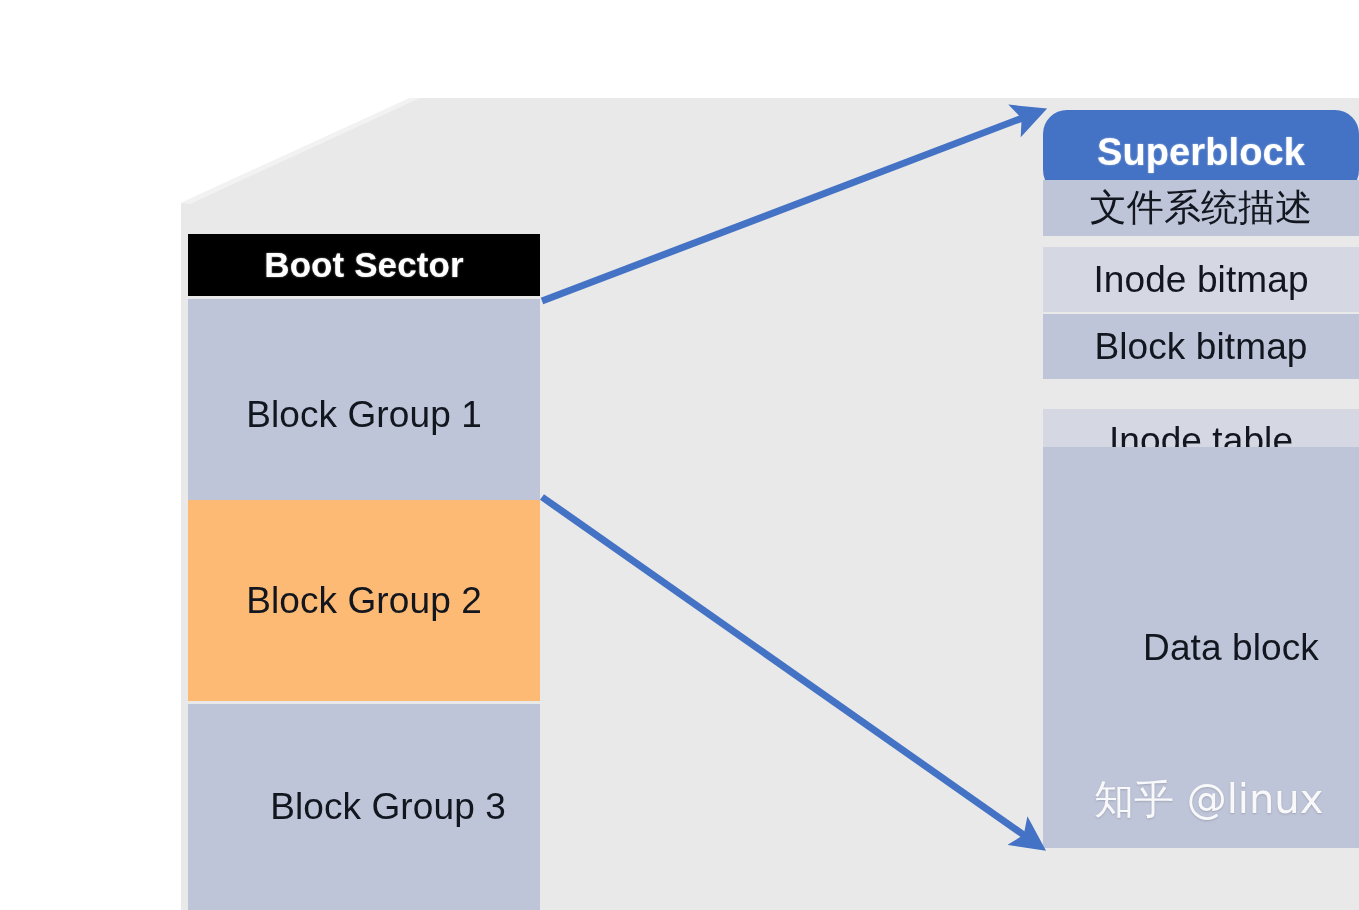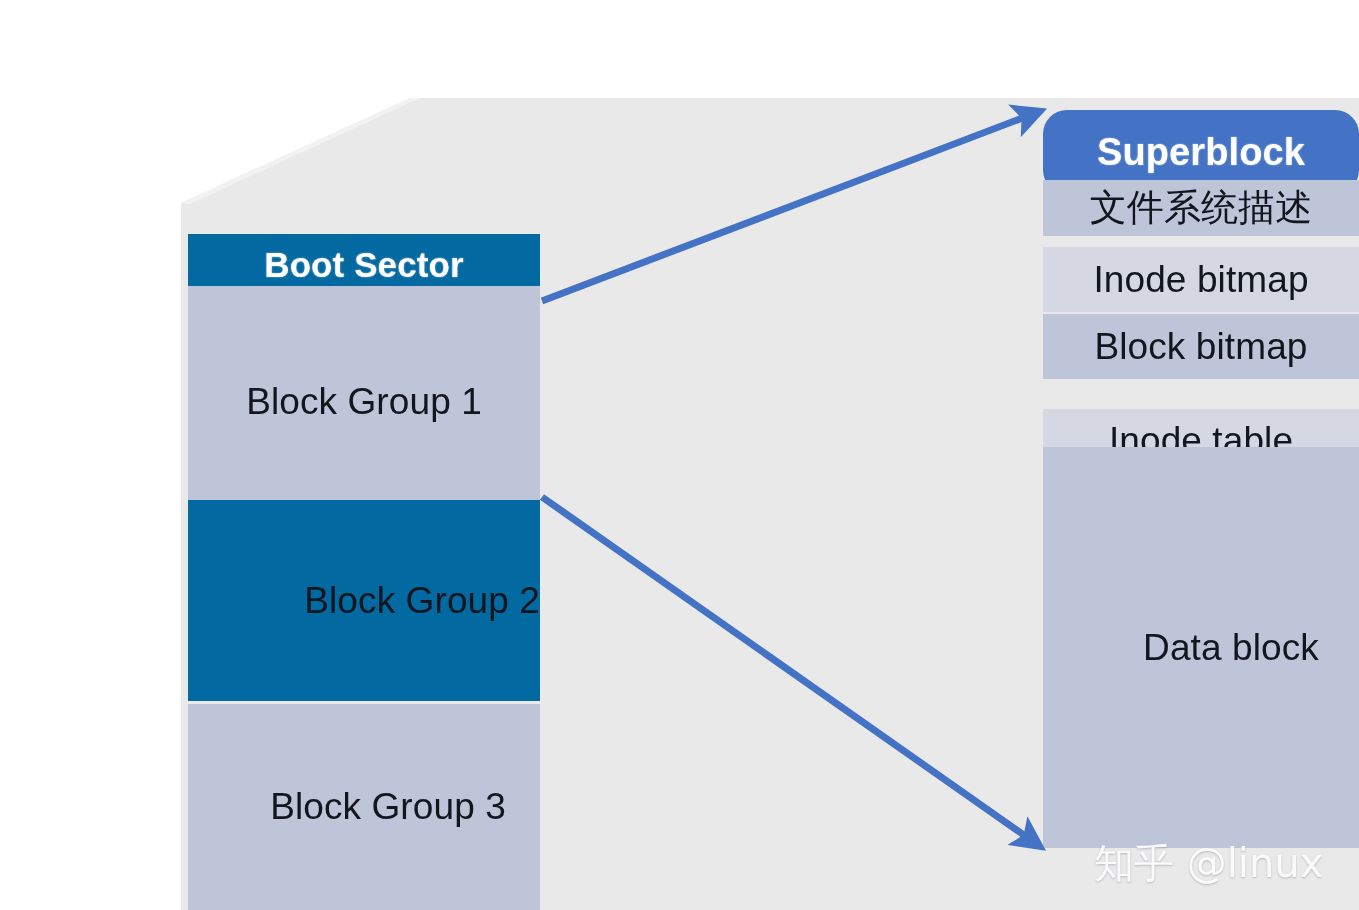--- a/index.html
+++ b/index.html
@@ -42,21 +42,21 @@
     white-space: nowrap;
   }
   .cell.header {
     color: #ffffff;
     font-weight: 700;
     text-shadow: 0 0 2px rgba(255,255,255,0.55);
   }
 
   
   #boot-sector   { left:188px; top:234px; width:352px; height:62px;  font-size:35px; }
-  #block-group-1 { left:188px; top:286px; width:352px; height:232px; font-size:37px;text-align:center; }
+  #block-group-1 { left:188px; top:299px; width:352px; height:232px; font-size:37px;text-align:center; }
   #block-group-2 { left:188px; top:500px; width:352px; height:201px; font-size:37px; }
   #block-group-3 { left:188px; top:704px; width:352px; height:206px; font-size:37px;padding-left:48px; }
 
   
   #superblock      { left:1043px; top:110px; width:316px; height:84px; font-size:38px;border-radius:24px; }
   #fs-desc         { left:1043px; top:180px; width:316px; height:56px; font-size:37px; }
   #inode-bitmap    { left:1043px; top:247px; width:316px; height:65px; font-size:37px; }
   #block-bitmap    { left:1043px; top:314px; width:316px; height:65px; font-size:37px; }
   #inode-table     { left:1043px; top:381px; width:316px; height:64px; font-size:37px; }
   #data-block      { left:1043px; top:447px; width:376px; height:401px; font-size:37px; }
@@ -66,48 +66,48 @@
     position: absolute;
     left: 0; top: 0;
     width: 1359px; height: 910px;
     pointer-events: none;
   }
 
   
   #watermark {
     position: absolute;
     left: 1094px;
-    top: 836px;
+    top: 772px;
     font-size: 40px;
     color: rgba(255,255,255,0.92);
     text-shadow: 0 1px 2px rgba(120,125,140,0.45);
     white-space: nowrap;
     pointer-events: none;
     font-family: "DejaVu Sans", "Liberation Sans", sans-serif;
   }
 </style>
 </head>
 <body>
 
 <div id="canvas">
 
   <svg class="slab" viewBox="0 0 1359 910" preserveAspectRatio="none" aria-hidden="true">
     <polygon points="181,203 410,98 1359,98 1359,910 181,910" fill="#e9e9e9"></polygon>
     <polygon points="181,203 410,98 420,98 190,204" fill="#f2f2f2"></polygon>
   </svg>
 
-  <div class="cell header" id="boot-sector" style="background:#0369a1;">
+  <div class="cell header" id="boot-sector" style="background:#000000;">
     <span>Boot Sector</span>
   </div>
 
   <div class="cell" id="block-group-1" style="background:#bfc5d8;">
     <span>Block Group 1</span>
   </div>
 
-  <div class="cell" id="block-group-2" style="background:#0369a1;justify-content:flex-end;">
+  <div class="cell" id="block-group-2" style="background:#fdba74;">
     <span>Block Group 2</span>
   </div>
 
   <div class="cell" id="block-group-3" style="background:#bfc5d8;">
     <span>Block Group 3</span>
   </div>
 
   <div class="cell header" id="superblock" style="background:#4472c4;">
     <span>Superblock</span>
   </div>

